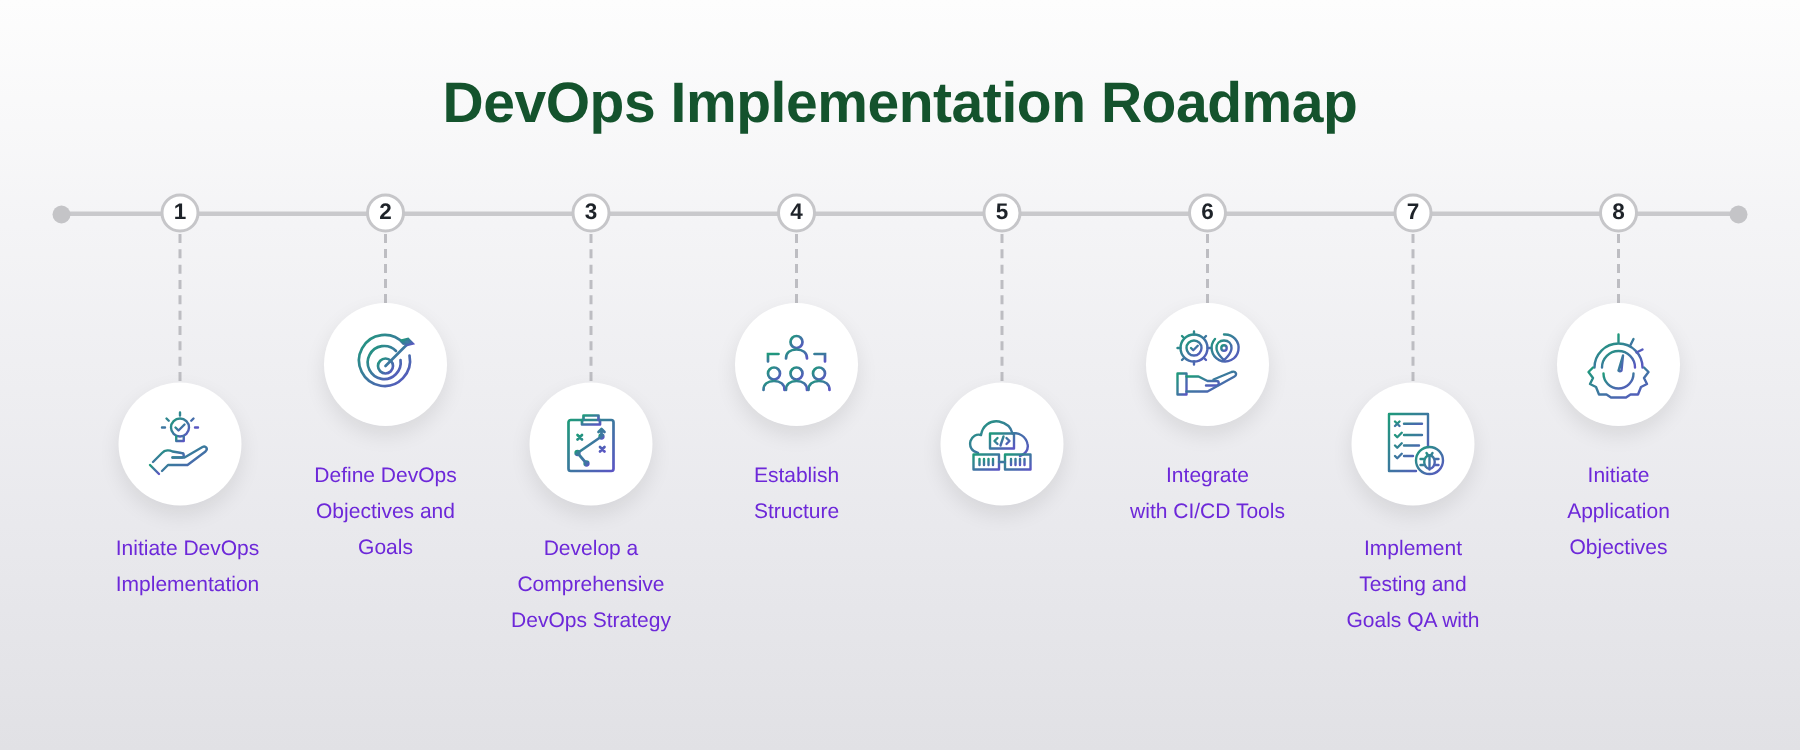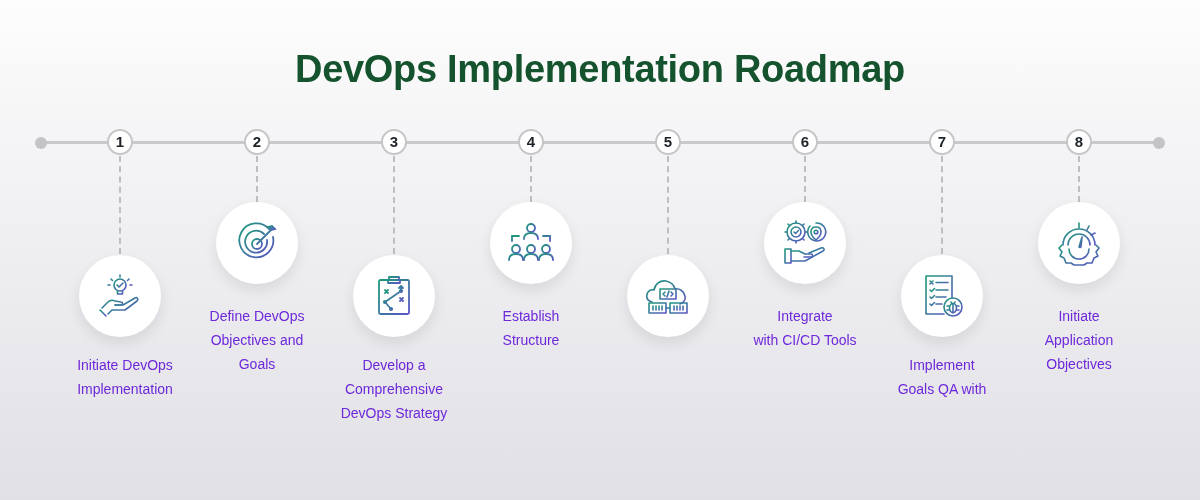--- a/index.html
+++ b/index.html
@@ -170,20 +170,21 @@
       <path d="M26 42H8V4h26v22"></path>
       <path d="M12 9l3 3M15 9l-3 3M18 10.5h12"></path>
       <path d="M12 18l1.5 1.5 3-3M18 18h12M12 25l1.5 1.5 3-3M18 25h10M12 32l1.5 1.5 3-3M18 32h6"></path>
       <circle cx="35" cy="35" r="9"></circle>
         <ellipse cx="35" cy="36" rx="3.5" ry="4.5"></ellipse>
         <path d="M35 32v9M31.5 34h-2.5M38.5 34h2.5M31.5 38h-2.5M38.5 38h2.5M33 30l1 1.5M37 30l-1 1.5"></path>
     </svg>
   </div>
   <div class="label" style="left:942px;top:353px">
     <div>Implement</div>
+    <div>Testing and</div>
     <div>Goals QA with</div>
   </div>
 </div>
 
 <div>
   <div class="num" style="left:1079px">8</div>
   <div class="dash" style="left:1079px;top:156px;height:46px"></div>
   <div class="icon-circle" style="left:1079px;top:202px">
     <svg viewBox="0 0 48 48" fill="none" stroke="url(#ig)" stroke-width="1.6" stroke-linecap="round" stroke-linejoin="round">
       <path d="M8 26A16 16 0 0 1 40 26"></path>

